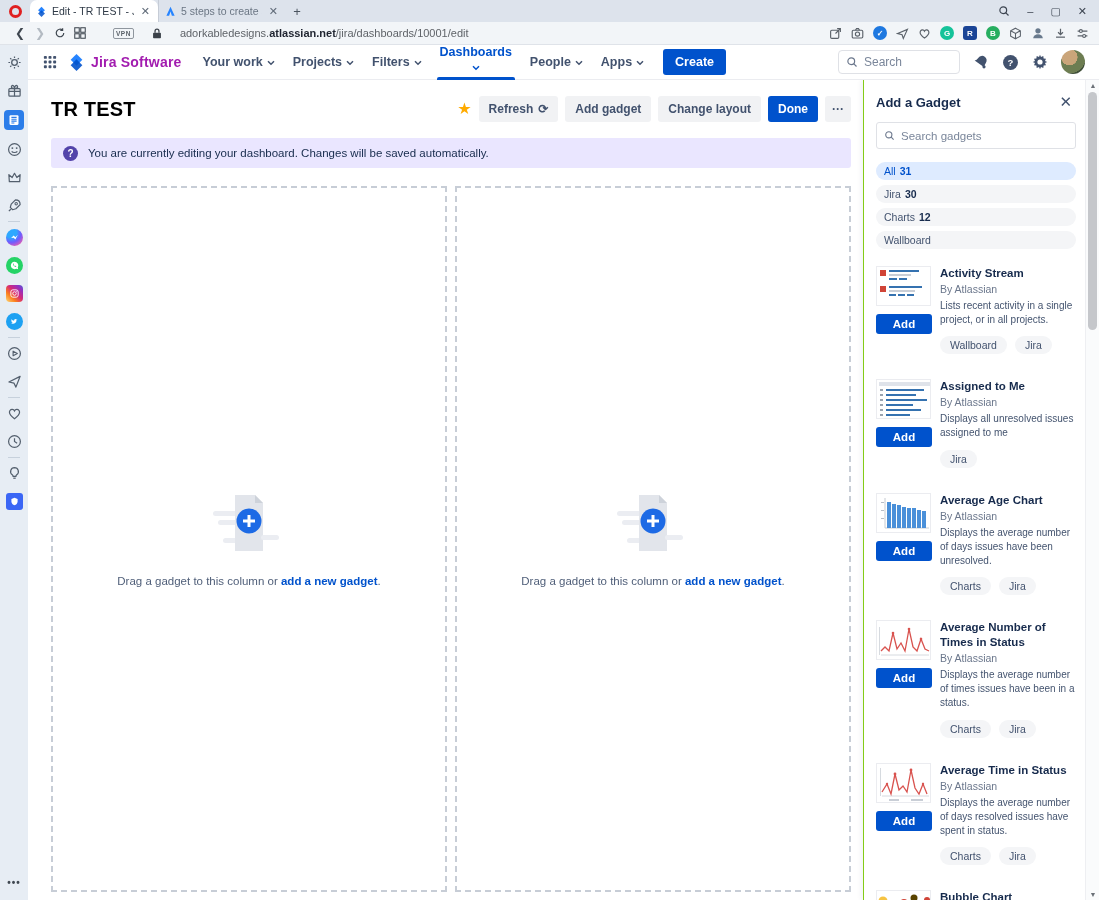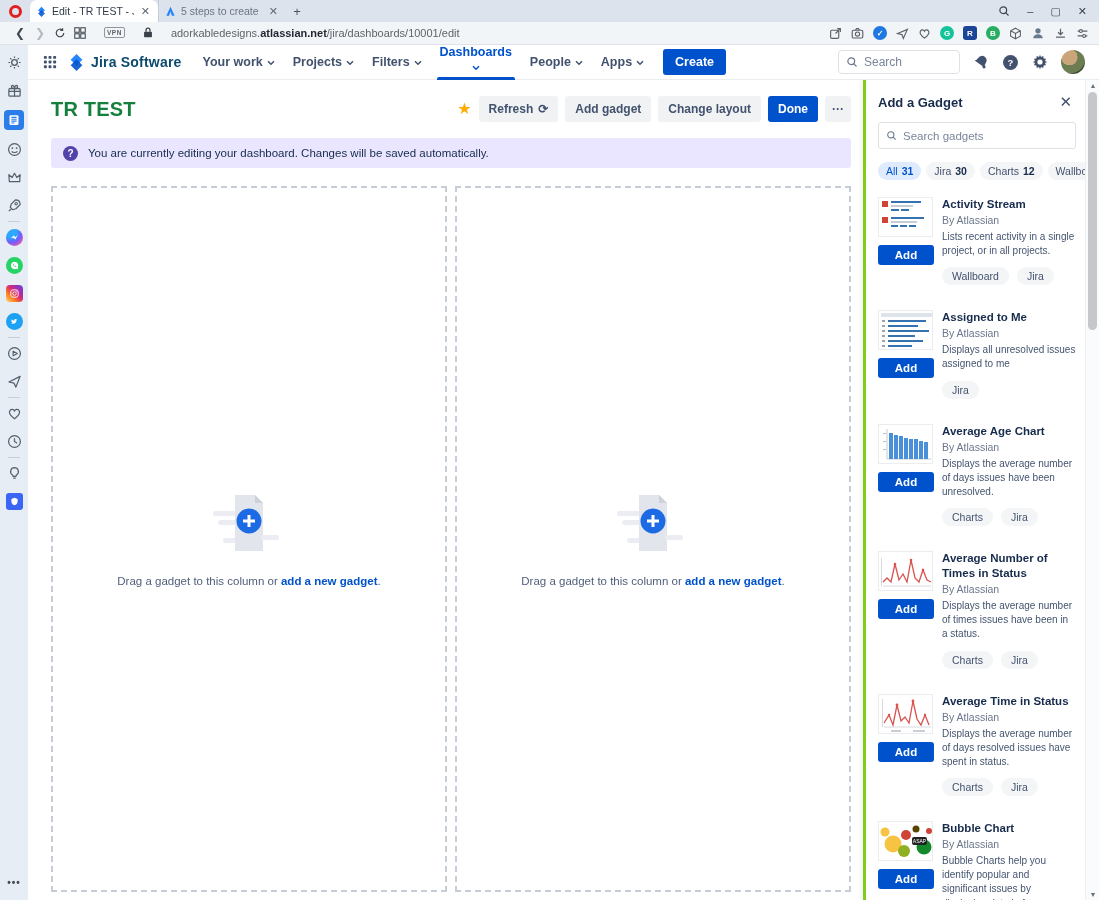--- a/index.html
+++ b/index.html
@@ -16,21 +16,21 @@
   .tab-title { flex:1; white-space:nowrap; overflow:hidden; }
   .tab-close { color:#5f6a78; font-size:11px; padding:0 2px; }
   .newtab-btn { width:22px; display:flex; align-items:center; justify-content:center; color:#4a545f; font-size:13px; }
   .tabstrip-right { margin-left:auto; display:flex; align-items:center; gap:17px; padding-right:12px; color:#3c4450; }
   .winctl { font-size:11px; color:#3c4450; }
 
   .addressbar { height:23px; background:#f2f5f8; border-bottom:1px solid #dfe3e9;
                 display:flex; align-items:center; padding:0 10px; }
   .nav-ic { display:flex; align-items:center; justify-content:center; width:20px; color:#3f4750; font-size:12px; }
   .nav-ic.disabled { color:#b3bac2; }
-  .urlzone { display:flex; align-items:flex-start; gap:18px; margin-left:14px; flex:1; }
+  .urlzone { display:flex; align-items:flex-end; gap:18px; margin-left:23px; flex:1; }
   .vpn-badge { border:1px solid #8f969e; border-radius:2px; font-size:6.5px; font-weight:700;
                color:#5a6169; padding:1px 2px; letter-spacing:.5px; }
   .url { font-size:11px; color:#5f6368; white-space:nowrap; }
   .url b { color:#1f2430; }
   .addr-icons { display:flex; align-items:center; gap:9px; }
   .ext-dot { width:14px; height:14px; border-radius:50%; display:flex; align-items:center; justify-content:center;
              color:#fff; font-size:8px; font-weight:700; }
 
   
   .main-row { position:absolute; top:45px; left:0; right:0; bottom:0; display:flex; }
@@ -43,21 +43,21 @@
   .sb-active { width:20px; height:20px; background:#2b7de9; border-radius:4px; display:flex; align-items:center; justify-content:center; }
   .sb-app { width:17px; height:17px; border-radius:50%; display:flex; align-items:center; justify-content:center; color:#fff; font-size:9px; }
   .sb-bottom { margin-top:auto; margin-bottom:12px; color:#3f4750; letter-spacing:1px; font-size:10px; font-weight:700; }
 
   
   .jira { flex:1; display:flex; flex-direction:column; background:#fff; position:relative; overflow:hidden; }
   .jira-nav { height:35px; flex:none; display:flex; align-items:center; padding:0 14px 0 8px; position:relative;
               border-bottom:1px solid #EBECF0; }
   .appgrid { width:28px; height:28px; display:flex; align-items:center; justify-content:center; border-radius:3px; }
   .jira-logo { display:flex; align-items:center; gap:6px; padding:0 12px 0 4px; }
-  .jira-logo-text { font-size:14px; font-weight:600; color:#0c4a6e; letter-spacing:.2px; }
+  .jira-logo-text { font-size:14px; font-weight:600; color:#a21caf; letter-spacing:.2px; }
   .nav-item { position:relative; height:35px; display:flex; align-items:center; gap:4px; padding:0 9px;
               font-size:12.5px; font-weight:600; color:#42526E; }
   .nav-item .chev { margin-top:2px; }
   .nav-item.active { color:#0052CC;flex-direction:column; }
   .nav-item.active::after { content:""; position:absolute; left:6px; right:6px; bottom:0; height:3px;
                             background:#0052CC; border-radius:2px 2px 0 0; }
   .create-btn { margin-left:10px; background:#0052CC; color:#fff; font-size:12.5px; font-weight:600;
                 border:none; border-radius:3px; padding:6px 12px;text-align:center; }
   .nav-right { margin-left:auto; display:flex; align-items:center; gap:13px; }
   .nav-search { display:flex; align-items:center; gap:6px; width:122px; height:24px; border:1.5px solid #DFE1E6;
@@ -65,51 +65,51 @@
   .nav-search input { border:none; outline:none; width:80px; font-size:12px; color:#344563; background:transparent; }
   .nav-search input::placeholder { color:#7A869A; }
   .avatar { width:24px; height:24px; border-radius:50%;
             background:radial-gradient(circle at 35% 30%, #caa57a 0 35%, #6d7d52 36% 70%, #41503a 71%); }
 
   .jira-body { flex:1; position:relative; overflow:hidden; }
 
   
   .content { position:absolute; left:0; top:0; right:236px; bottom:0; overflow:hidden; }
   .page-header { display:flex; align-items:center; margin:16px 12px 0 23px; }
-  .page-title { font-size:20px; font-weight:700; color:#15803d; flex:1; letter-spacing:.2px; }
+  .page-title { font-size:20px; font-weight:700; color:#000000; flex:1; letter-spacing:.2px; }
   .hdr-actions { display:flex; align-items:center; gap:7px; }
   .star { color:#FFAB00; font-size:16px; line-height:1; }
   .btn { height:26px; display:inline-flex; align-items:center; gap:5px; padding:0 10px; border:none;
          border-radius:3px; background:#F1F2F4; color:#42526E; font-size:12px; font-weight:600;
          font-family:inherit; }
   .btn.primary { background:#0052CC; color:#fff; }
   .btn.square { width:26px; padding:0; justify-content:center; font-weight:700; }
   .banner { margin:16px 12px 0 23px; height:30px; background:#EAE6FF; border-radius:3px;
             display:flex; align-items:center; gap:10px; padding:0 12px; }
   .banner-ic { width:15px; height:15px; border-radius:50%; background:#5243AA; color:#fff;
                display:flex; align-items:center; justify-content:center; font-size:10px; font-weight:700; flex:none; }
   .banner-text { font-size:11.5px; color:#172B4D; }
   .columns { display:flex; gap:8px; margin:18px 12px 0 23px; height:706px; }
   .column { flex:1; border:2px dashed #C7CDD6; display:flex; flex-direction:column;
             align-items:center; justify-content:center; gap:18px; }
   .drop-hint { font-size:11.5px; color:#505F79; }
   .drop-hint a { color:#0052CC; font-weight:700; text-decoration:none; }
 
   
   .gadget-panel { position:absolute; top:0; right:14px; bottom:0; width:222px; background:#fff;
-                  border-left:3px solid #84cc16; box-shadow:-2px 0 5px rgba(9,30,66,.06);
+                  border-left:1px solid #84cc16; box-shadow:-2px 0 5px rgba(9,30,66,.06);
                   padding:11px 9px 0 12px; overflow:hidden; }
   .panel-head { display:flex; align-items:center; }
   .panel-title { font-size:13px; font-weight:700; color:#172B4D; flex:1; }
   .panel-close { color:#42526E; font-size:15px; padding:2px 4px; }
   .panel-search { margin-top:9px; display:flex; align-items:center; gap:6px; height:27px;
                   border:1.5px solid #DFE1E6; border-radius:3px; padding:0 7px; }
   .panel-search input { border:none; outline:none; flex:1; width:50px; font-size:11.5px; color:#344563; }
   .panel-search input::placeholder { color:#7A869A; }
-  .filter-row { display:flex; gap:5px; margin-top:13px; flex-wrap:nowrap; }
+  .filter-row { display:flex; gap:5px; margin-top:13px; flex-wrap:nowrap;flex-direction:column; }
   .pill { display:inline-flex; gap:4px; align-items:center; background:#F4F5F7; border-radius:10px;
           padding:3px 8px; font-size:10.5px; color:#42526E; white-space:nowrap; }
   .pill b { color:#172B4D; }
   .pill.active { background:#DEEBFF; color:#0052CC; }
   .pill.active b { color:#0052CC; }
 
   .gadget-list { margin-top:17px; }
   .gadget { display:grid; grid-template-columns:56px 1fr; column-gap:8px; margin-bottom:25px; }
   .g-left { display:flex; flex-direction:column; }
   .g-thumb { width:55px; height:40px; border:1px solid #EBECF0; background:#fff; overflow:hidden; }

